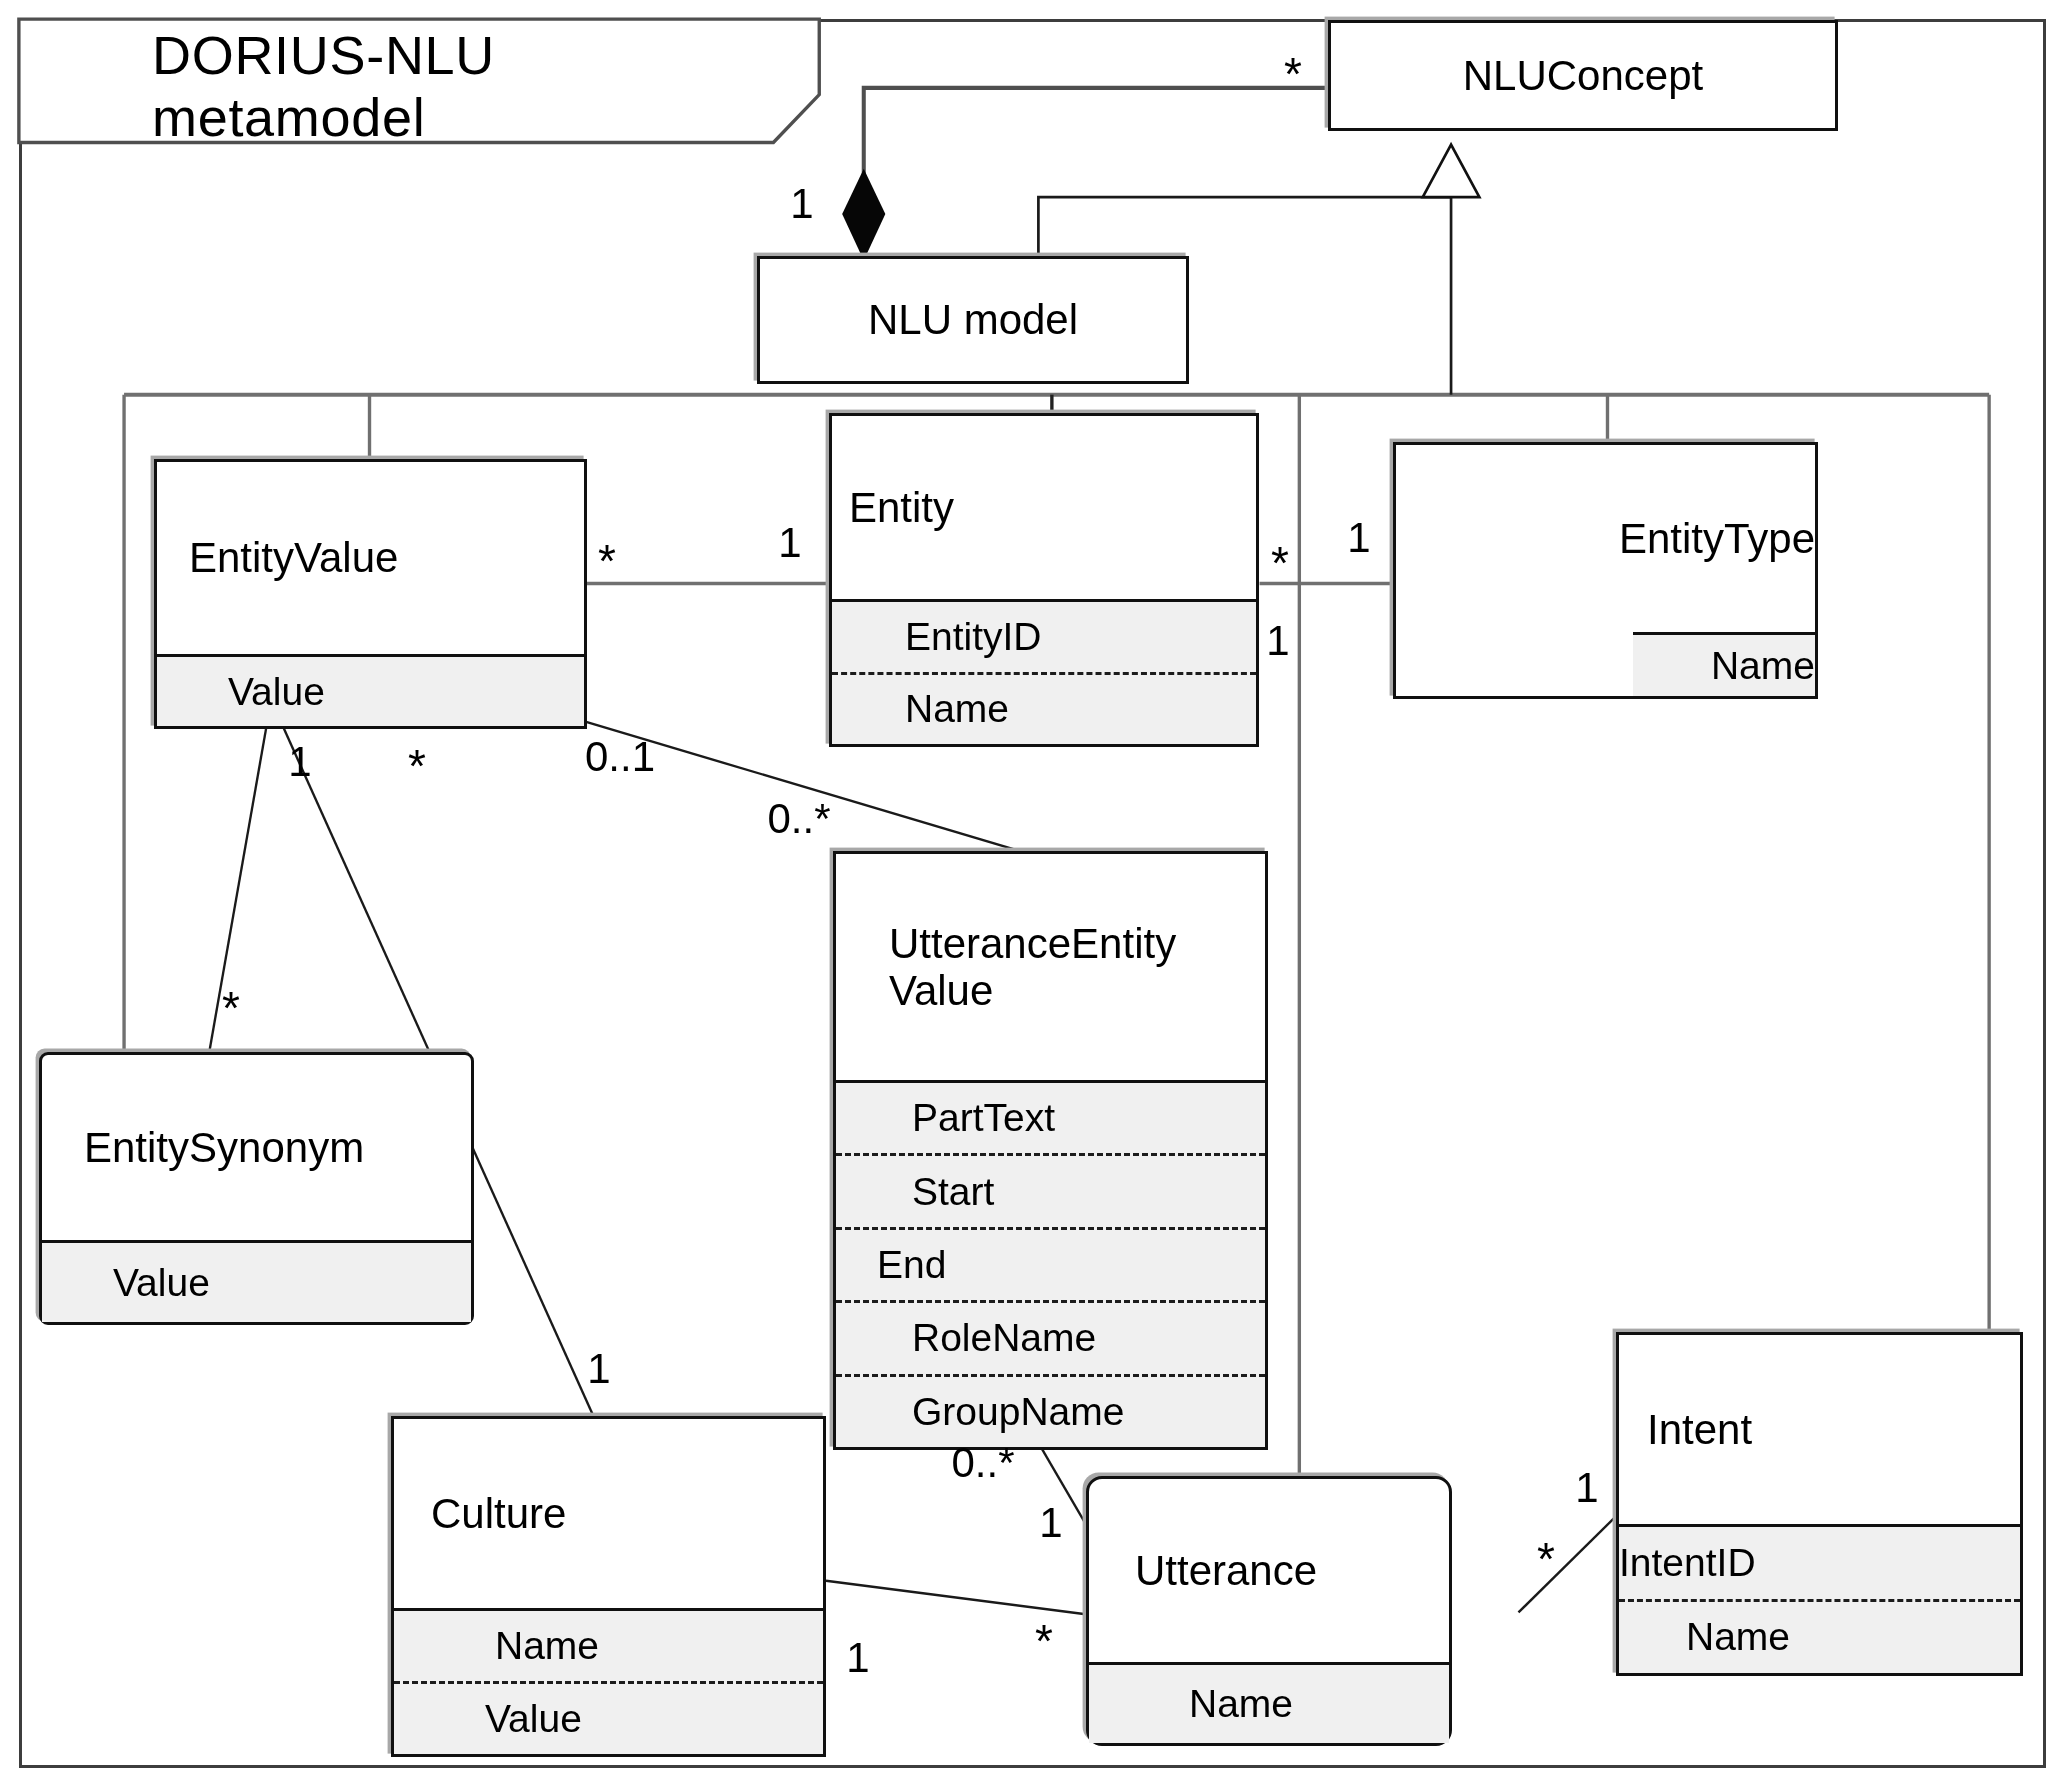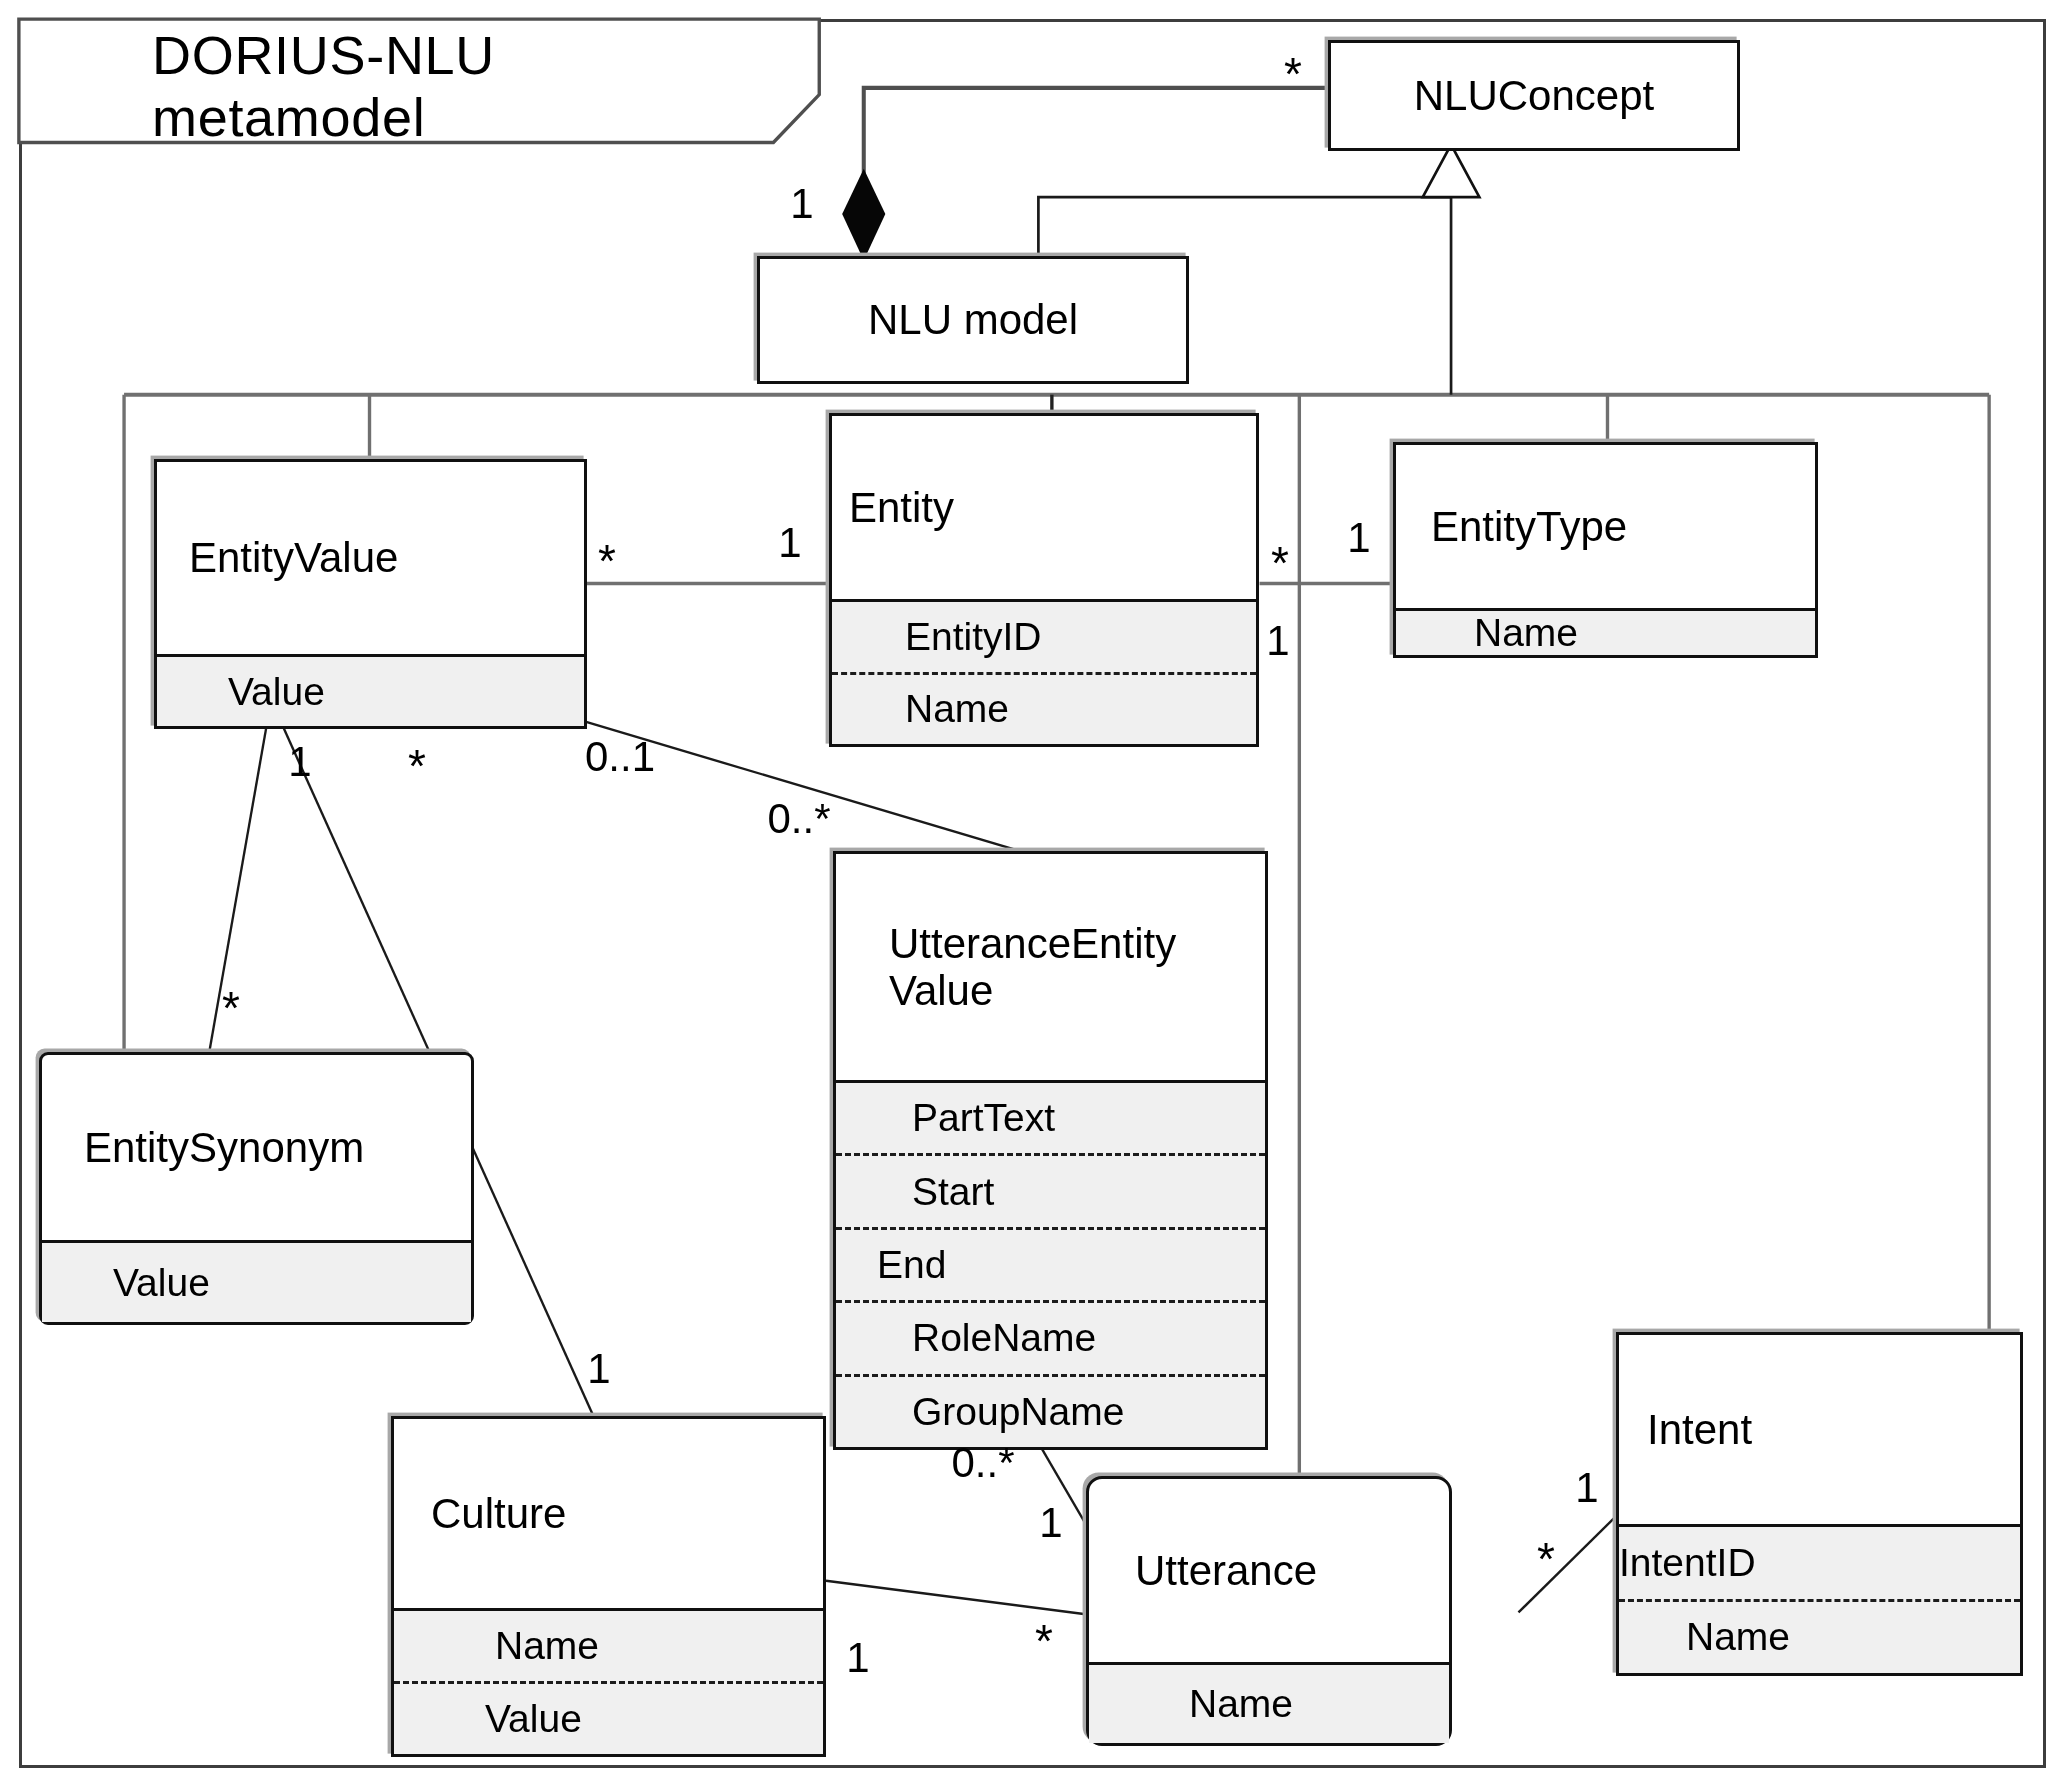--- a/index.html
+++ b/index.html
@@ -74,21 +74,21 @@
     <path d="M395,1078 L310,1562" stroke="#1a1a1a" stroke-width="3.5" fill="none"></path>
     <path d="M420,1078 L881,2102" stroke="#1a1a1a" stroke-width="3.5" fill="none"></path>
     <path d="M868,1070 L1520,1264" stroke="#1a1a1a" stroke-width="3.5" fill="none"></path>
     <path d="M1545,2148 L1612,2263" stroke="#1a1a1a" stroke-width="3.5" fill="none"></path>
     <path d="M1225,2344 L1613,2394" stroke="#1a1a1a" stroke-width="3.5" fill="none"></path>
     <path d="M2252,2391 L2398,2247" stroke="#1a1a1a" stroke-width="3.5" fill="none"></path>
   </svg>
 
   <div id="frame-title-text">DORIUS-NLU metamodel</div>
 
-  <div class="cls center" style="left:1328px;top:40px;width:412px;height:111px;">
+  <div class="cls center" style="left:1328px;top:20px;width:510px;height:111px;">
     <div class="name" style="height:100%;">NLUConcept</div>
   </div>
 
   <div class="cls center" style="left:757px;top:256px;width:432px;height:128px;">
     <div class="name" style="height:100%;">NLU model</div>
   </div>
 
   <div class="cls" style="left:154px;top:459px;width:433px;height:270px;">
     <div class="name" style="height:192px;padding-left:32px;">EntityValue</div>
     <div class="attrs">
@@ -97,21 +97,21 @@
   </div>
 
   <div class="cls" style="left:829px;top:413px;width:430px;height:334px;">
     <div class="name" style="height:183px;padding-left:17px;">Entity</div>
     <div class="attrs">
       <div class="attr" style="padding-left:73px;">EntityID</div>
       <div class="attr" style="padding-left:73px;">Name</div>
     </div>
   </div>
 
-  <div class="cls" style="left:1393px;top:442px;width:425px;height:216px;">
+  <div class="cls" style="left:1393px;top:442px;width:425px;height:257px;align-items:flex-end;">
     <div class="name" style="height:187px;padding-left:35px;">EntityType</div>
     <div class="attrs">
       <div class="attr" style="padding-left:78px;">Name</div>
     </div>
   </div>
 
   <div class="cls" style="left:39px;top:1052px;width:435px;height:273px;border-radius:9px;">
     <div class="name" style="height:185px;padding-left:42px;">EntitySynonym</div>
     <div class="attrs">
       <div class="attr" style="padding-left:71px;">Value</div>

